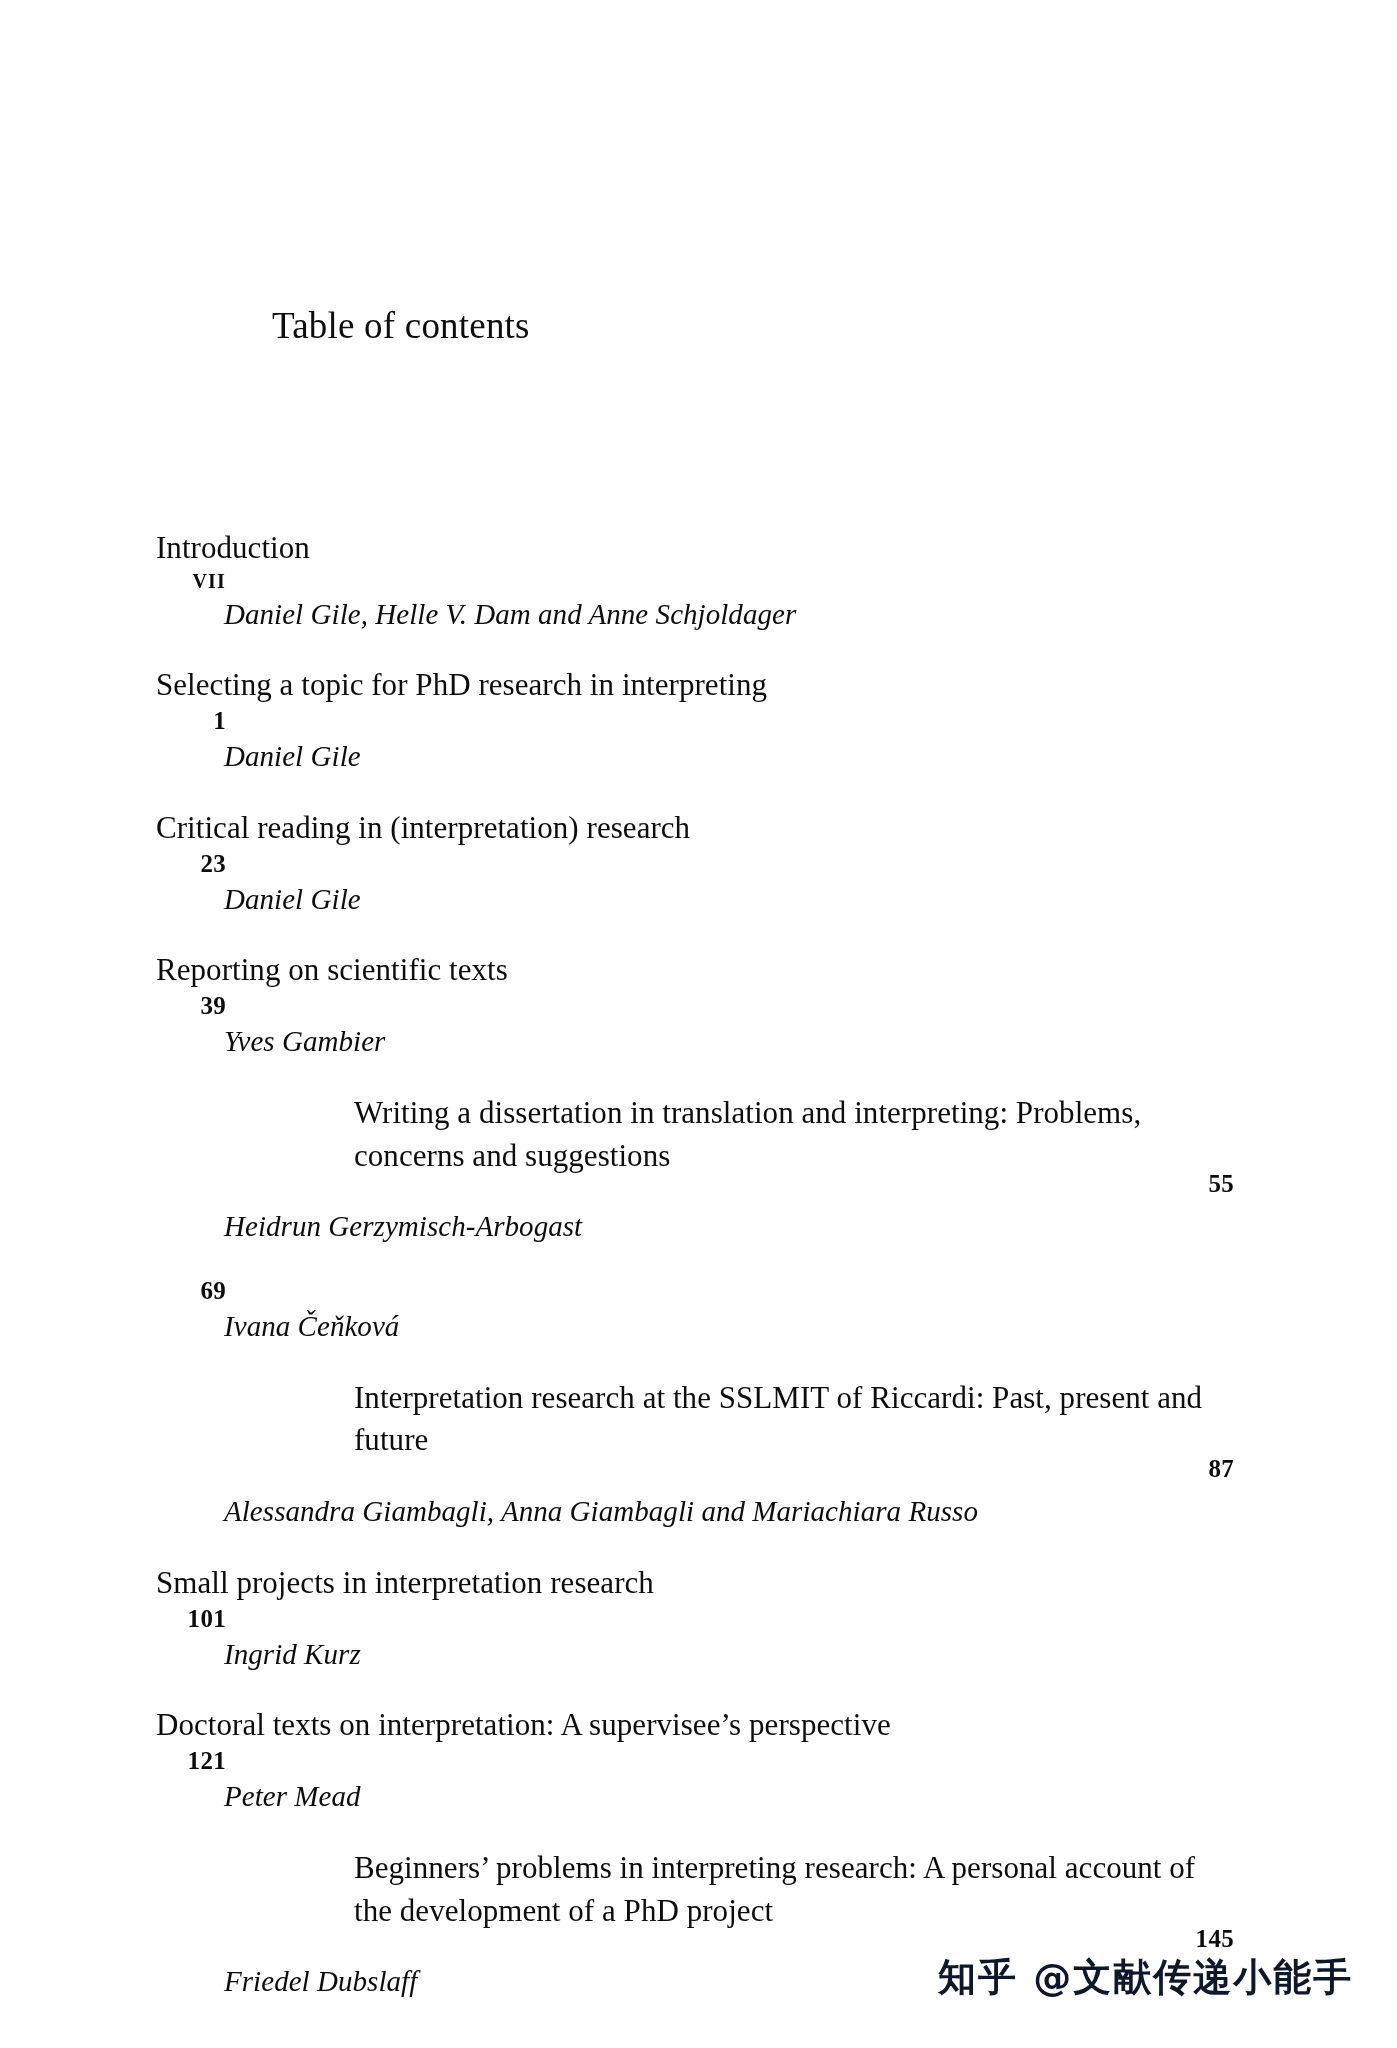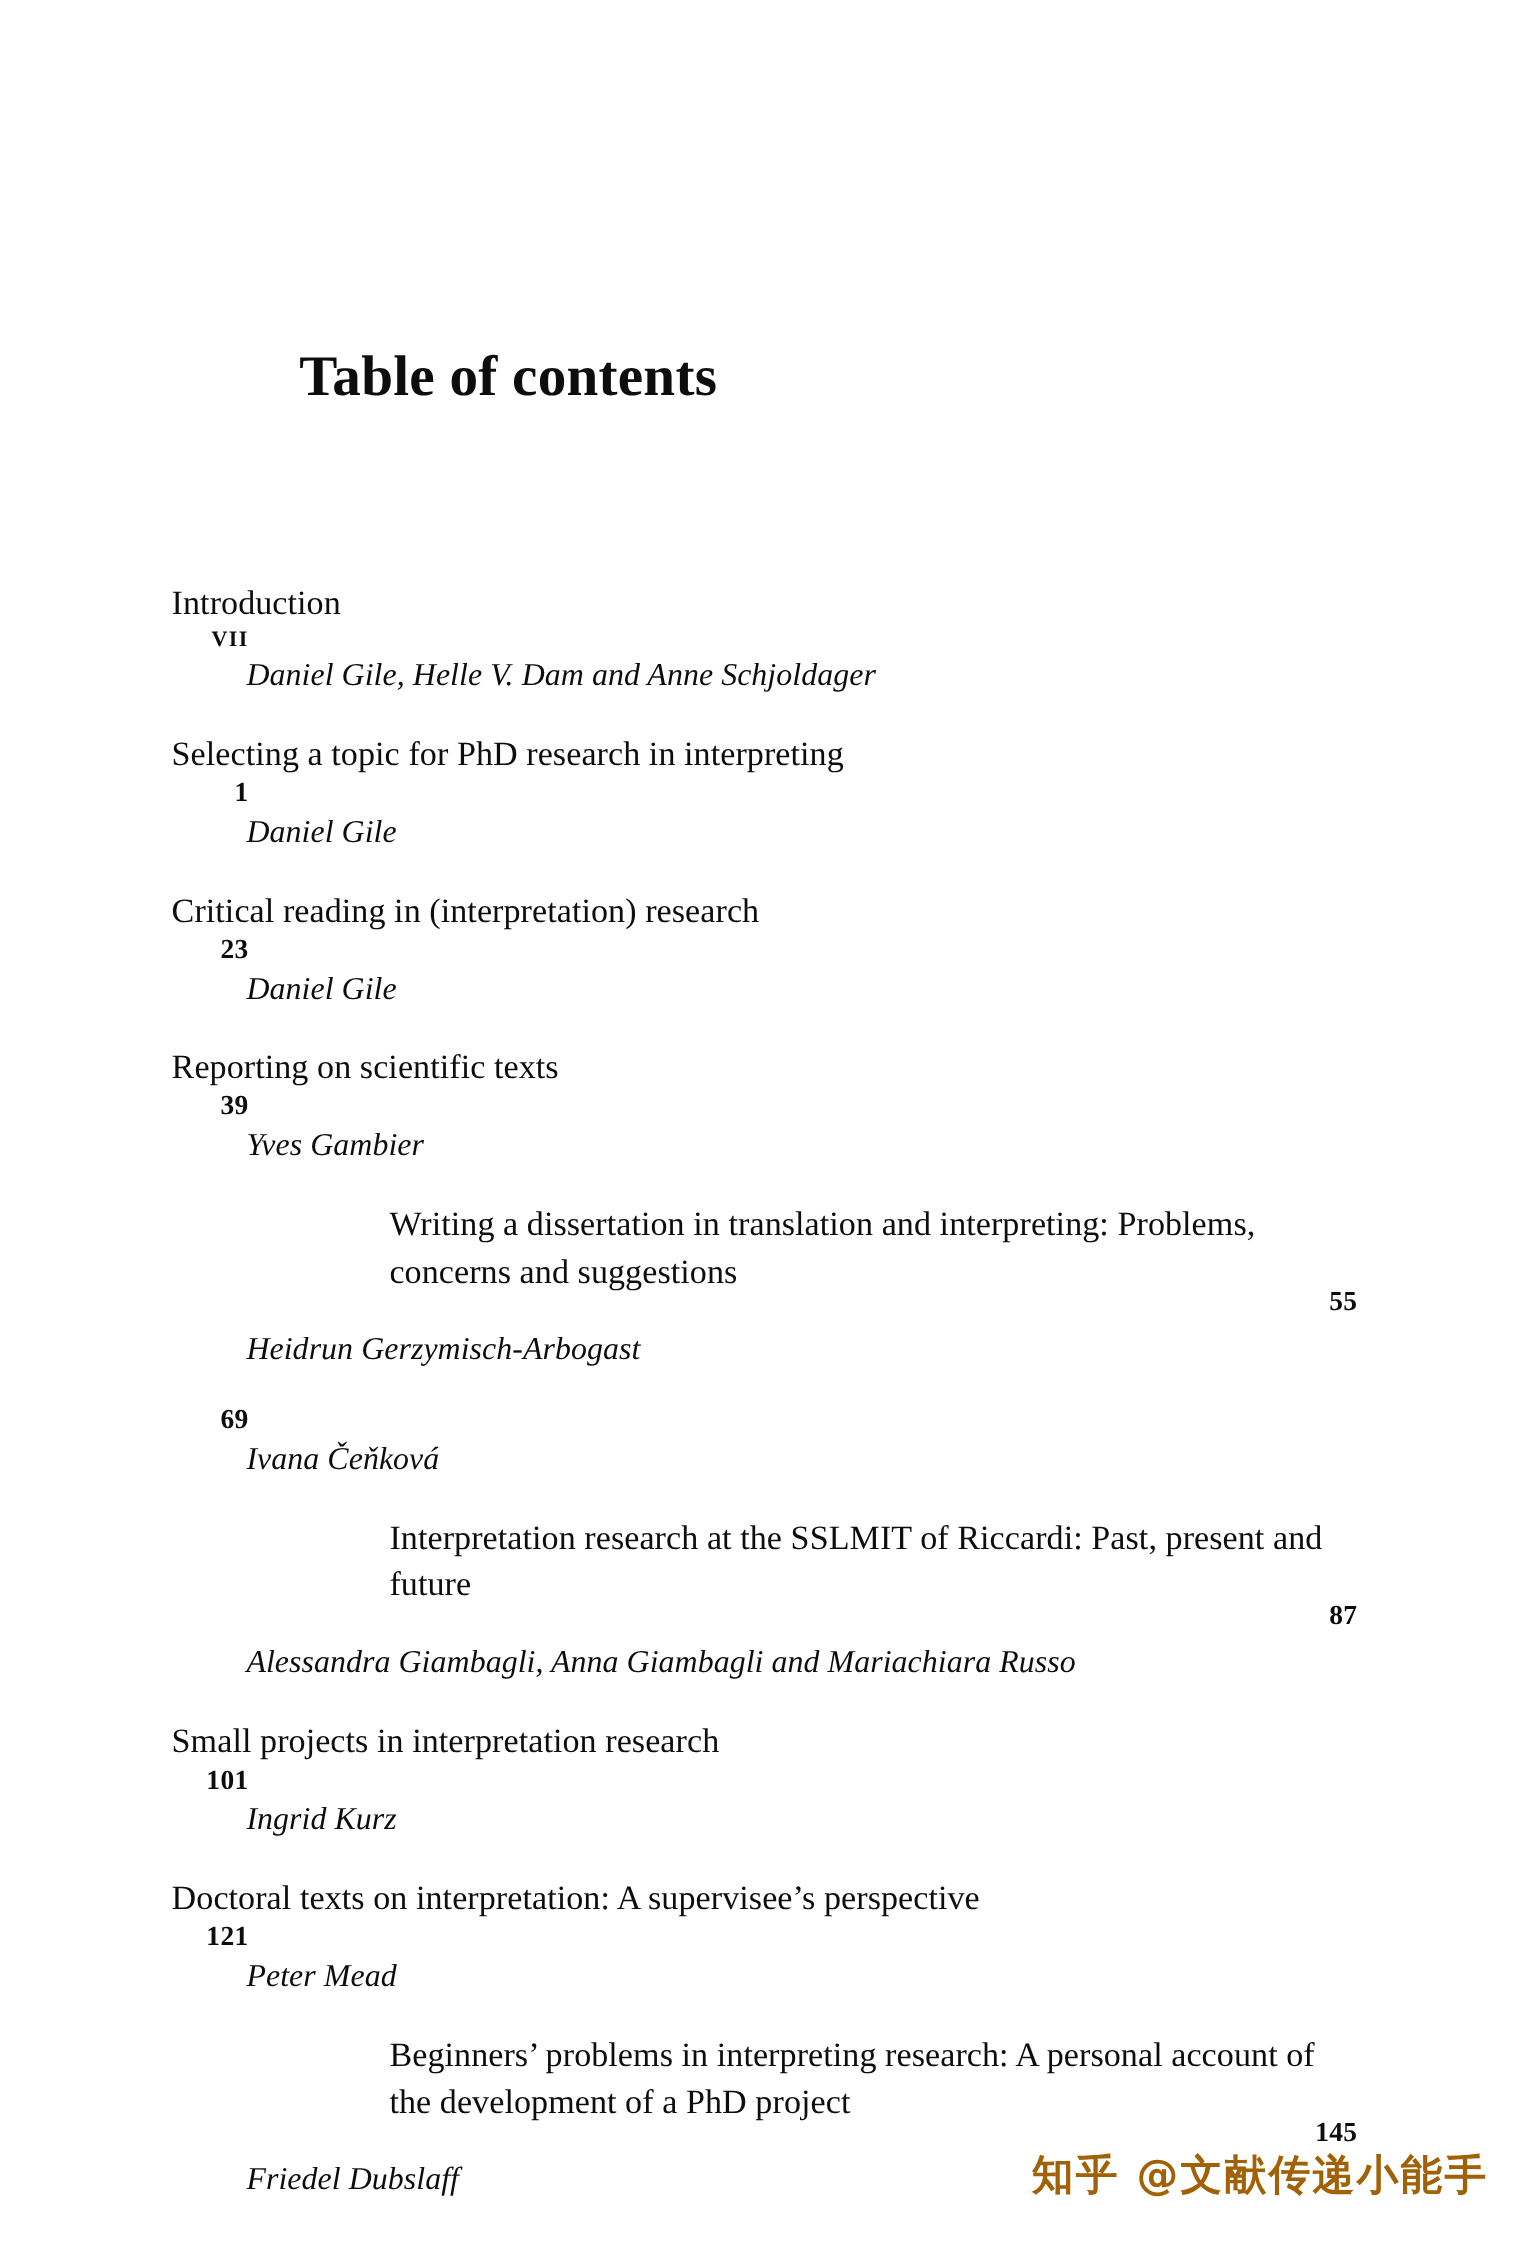--- a/index.html
+++ b/index.html
@@ -21,22 +21,22 @@
     position: absolute;
     inset: 0;
     background: #ffffff;
   }
 
   
   .toc-title {
     position: absolute;
     left: 272px;
     top: 282px;
-    font-size: 52px;
-    font-weight: 700;
+    font-size: 37px;
+    font-weight: 400;
     letter-spacing: 0.2px;
     line-height: 1.0;
     white-space: nowrap;
   }
 
   
   .toc-list {
     position: absolute;
     left: 156px;
     top: 527px;
@@ -98,21 +98,21 @@
   }
 
   
   .watermark {
     position: absolute;
     left: 938px;
     top: 1952px;
     font-family: "DejaVu Sans", "Liberation Sans", sans-serif;
     font-size: 38px;
     font-weight: 700;
-    color: #a16207;
+    color: #0f172a;
     letter-spacing: 2px;
     white-space: nowrap;
     user-select: none;
   }
 </style>
 </head>
 <body>
 
 <div class="page">
 

